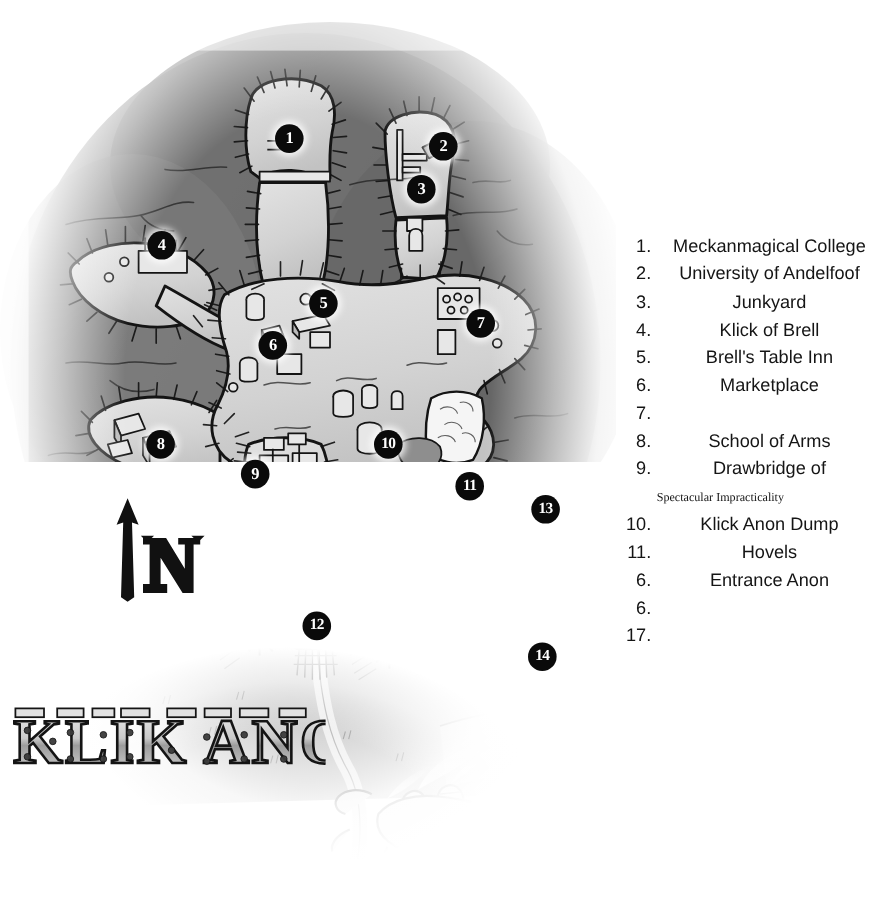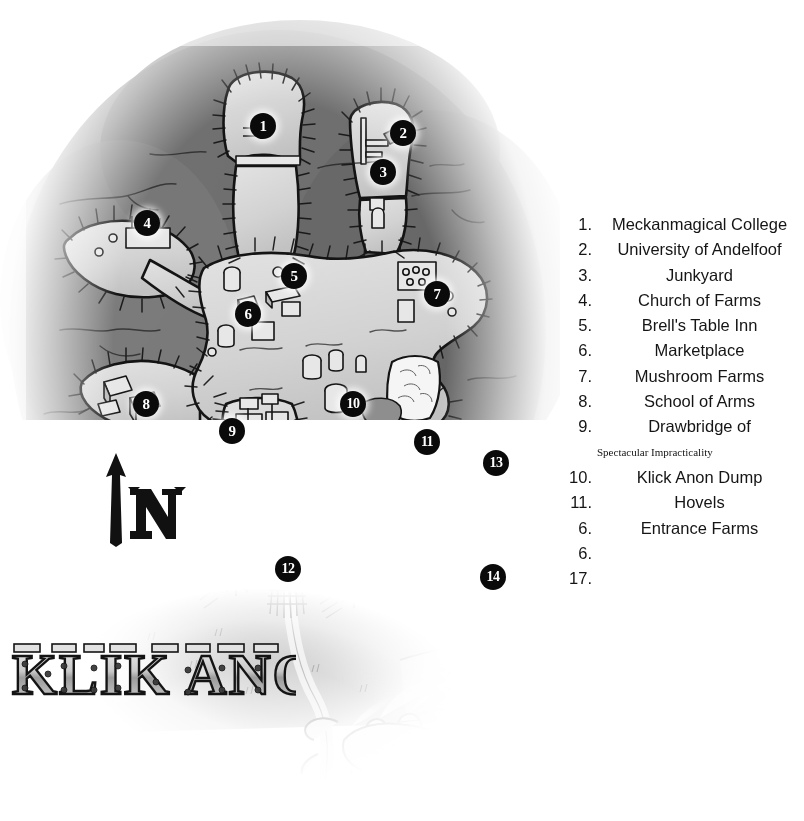--- a/index.html
+++ b/index.html
@@ -560,21 +560,21 @@
       <div class="marker" style="left:147px; top:223px;">4</div>
       <div class="marker" style="left:294px; top:276px;">5</div>
       <div class="marker" style="left:248px; top:314px;">6</div>
       <div class="marker" style="left:437px; top:294px;">7</div>
       <div class="marker" style="left:146px; top:404px;">8</div>
       <div class="marker" style="left:232px; top:431px;">9</div>
       <div class="marker wide" style="left:353px; top:404px;">10</div>
       <div class="marker wide" style="left:427px; top:442px;">11</div>
       <div class="marker wide" style="left:288px; top:569px;">12</div>
       <div class="marker wide" style="left:496px; top:463px;">13</div>
-      <div class="marker wide" style="left:493px; top:536px;margin-top:28px;">14</div>
+      <div class="marker wide" style="left:493px; top:556px;margin-top:28px;">14</div>
     </div>
 
     <div id="compass">
       <svg viewBox="0 0 96 110" width="96" height="110">
 
         <path d="M20,10 L30,34 L24,32 L26,100 L20,104 L14,100 L16,32 L10,34 Z" fill="#111111"></path>
 
         <g fill="#111111">
           <path d="M34,46 L34,52 L40,52 L40,88 L34,88 L34,96 L56,96 L56,88
                    L50,88 L50,64 L70,96 L80,96 L80,52 L86,52 L86,46 L66,46
@@ -631,54 +631,53 @@
       <li class="legend-item">
         <span class="legend-num">2.</span>
         <span class="legend-label">University of Andelfoof</span>
       </li>
       <li class="legend-item">
         <span class="legend-num">3.</span>
         <span class="legend-label">Junkyard</span>
       </li>
       <li class="legend-item">
         <span class="legend-num">4.</span>
-        <span class="legend-label">Church of Farms</span>
+        <span class="legend-label">Klick of Brell</span>
       </li>
       <li class="legend-item">
         <span class="legend-num">5.</span>
         <span class="legend-label">Brell's Table Inn</span>
       </li>
       <li class="legend-item">
         <span class="legend-num">6.</span>
         <span class="legend-label">Marketplace</span>
       </li>
       <li class="legend-item">
         <span class="legend-num">7.</span>
-        <span class="legend-label">Mushroom Farms</span>
       </li>
       <li class="legend-item">
         <span class="legend-num">8.</span>
         <span class="legend-label">School of Arms</span>
       </li>
       <li class="legend-item">
         <span class="legend-num">9.</span>
         <span class="legend-label">Drawbridge of</span>
       </li>
       <li class="legend-cont">Spectacular Impracticality</li>
       <li class="legend-item">
         <span class="legend-num">10.</span>
         <span class="legend-label">Klick Anon Dump</span>
       </li>
       <li class="legend-item">
         <span class="legend-num">11.</span>
         <span class="legend-label">Hovels</span>
       </li>
       <li class="legend-item">
         <span class="legend-num">6.</span>
-        <span class="legend-label">Entrance Farms</span>
+        <span class="legend-label">Entrance Anon</span>
       </li>
       <li class="legend-item">
         <span class="legend-num">6.</span>
       </li>
       <li class="legend-item">
         <span class="legend-num">17.</span>
       </li>
     </ol>
   </div>
 

